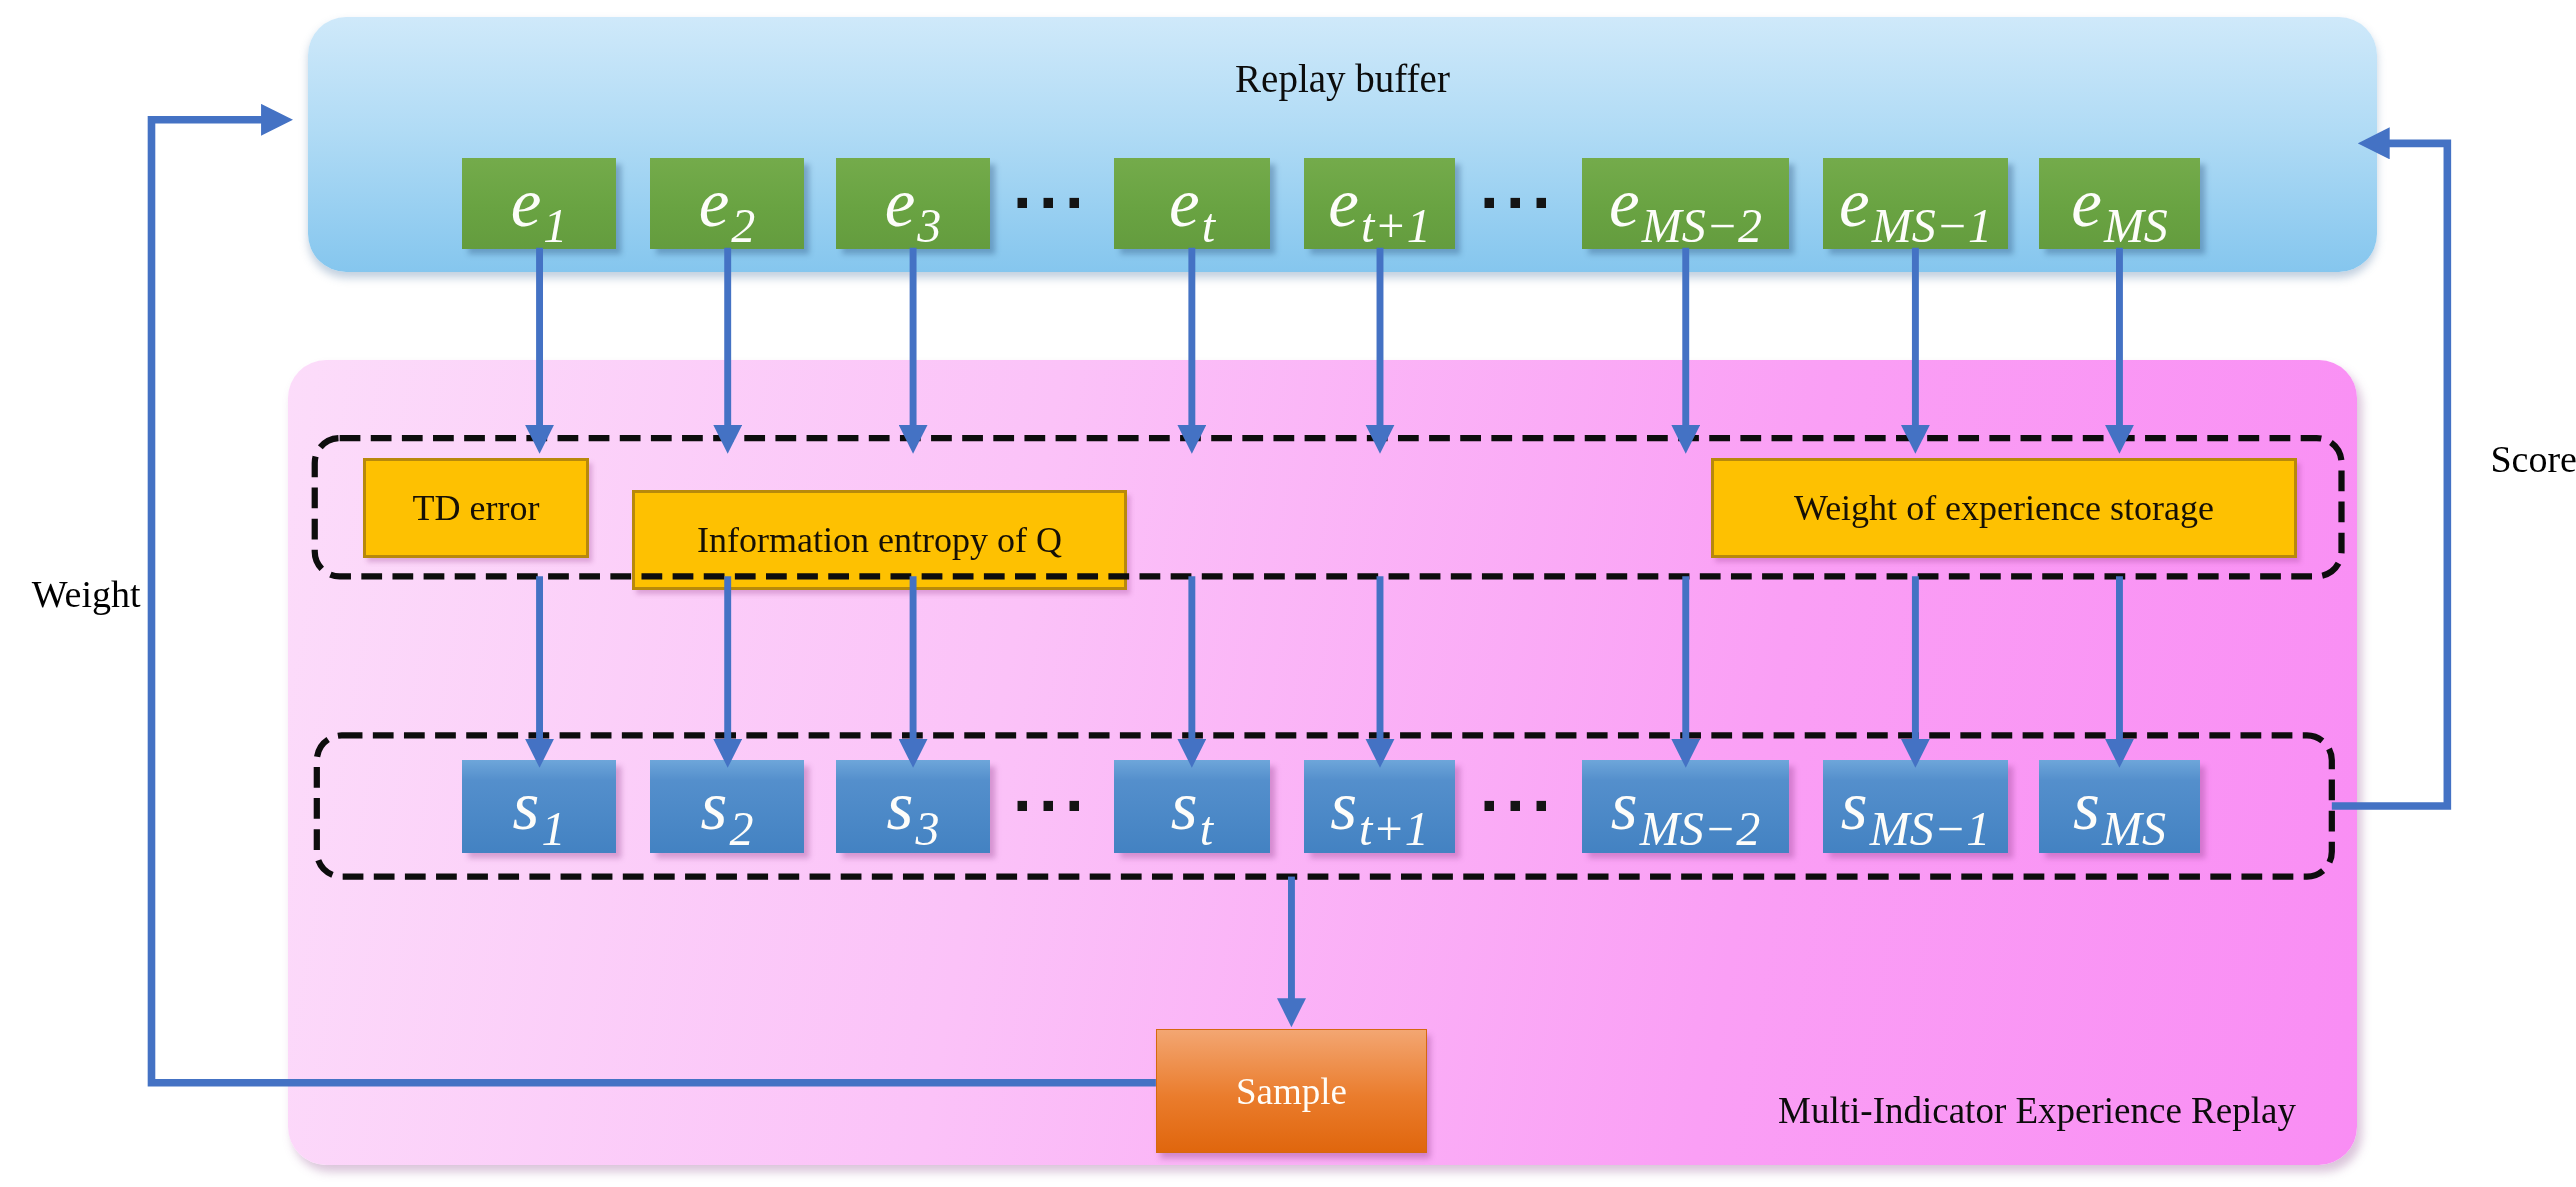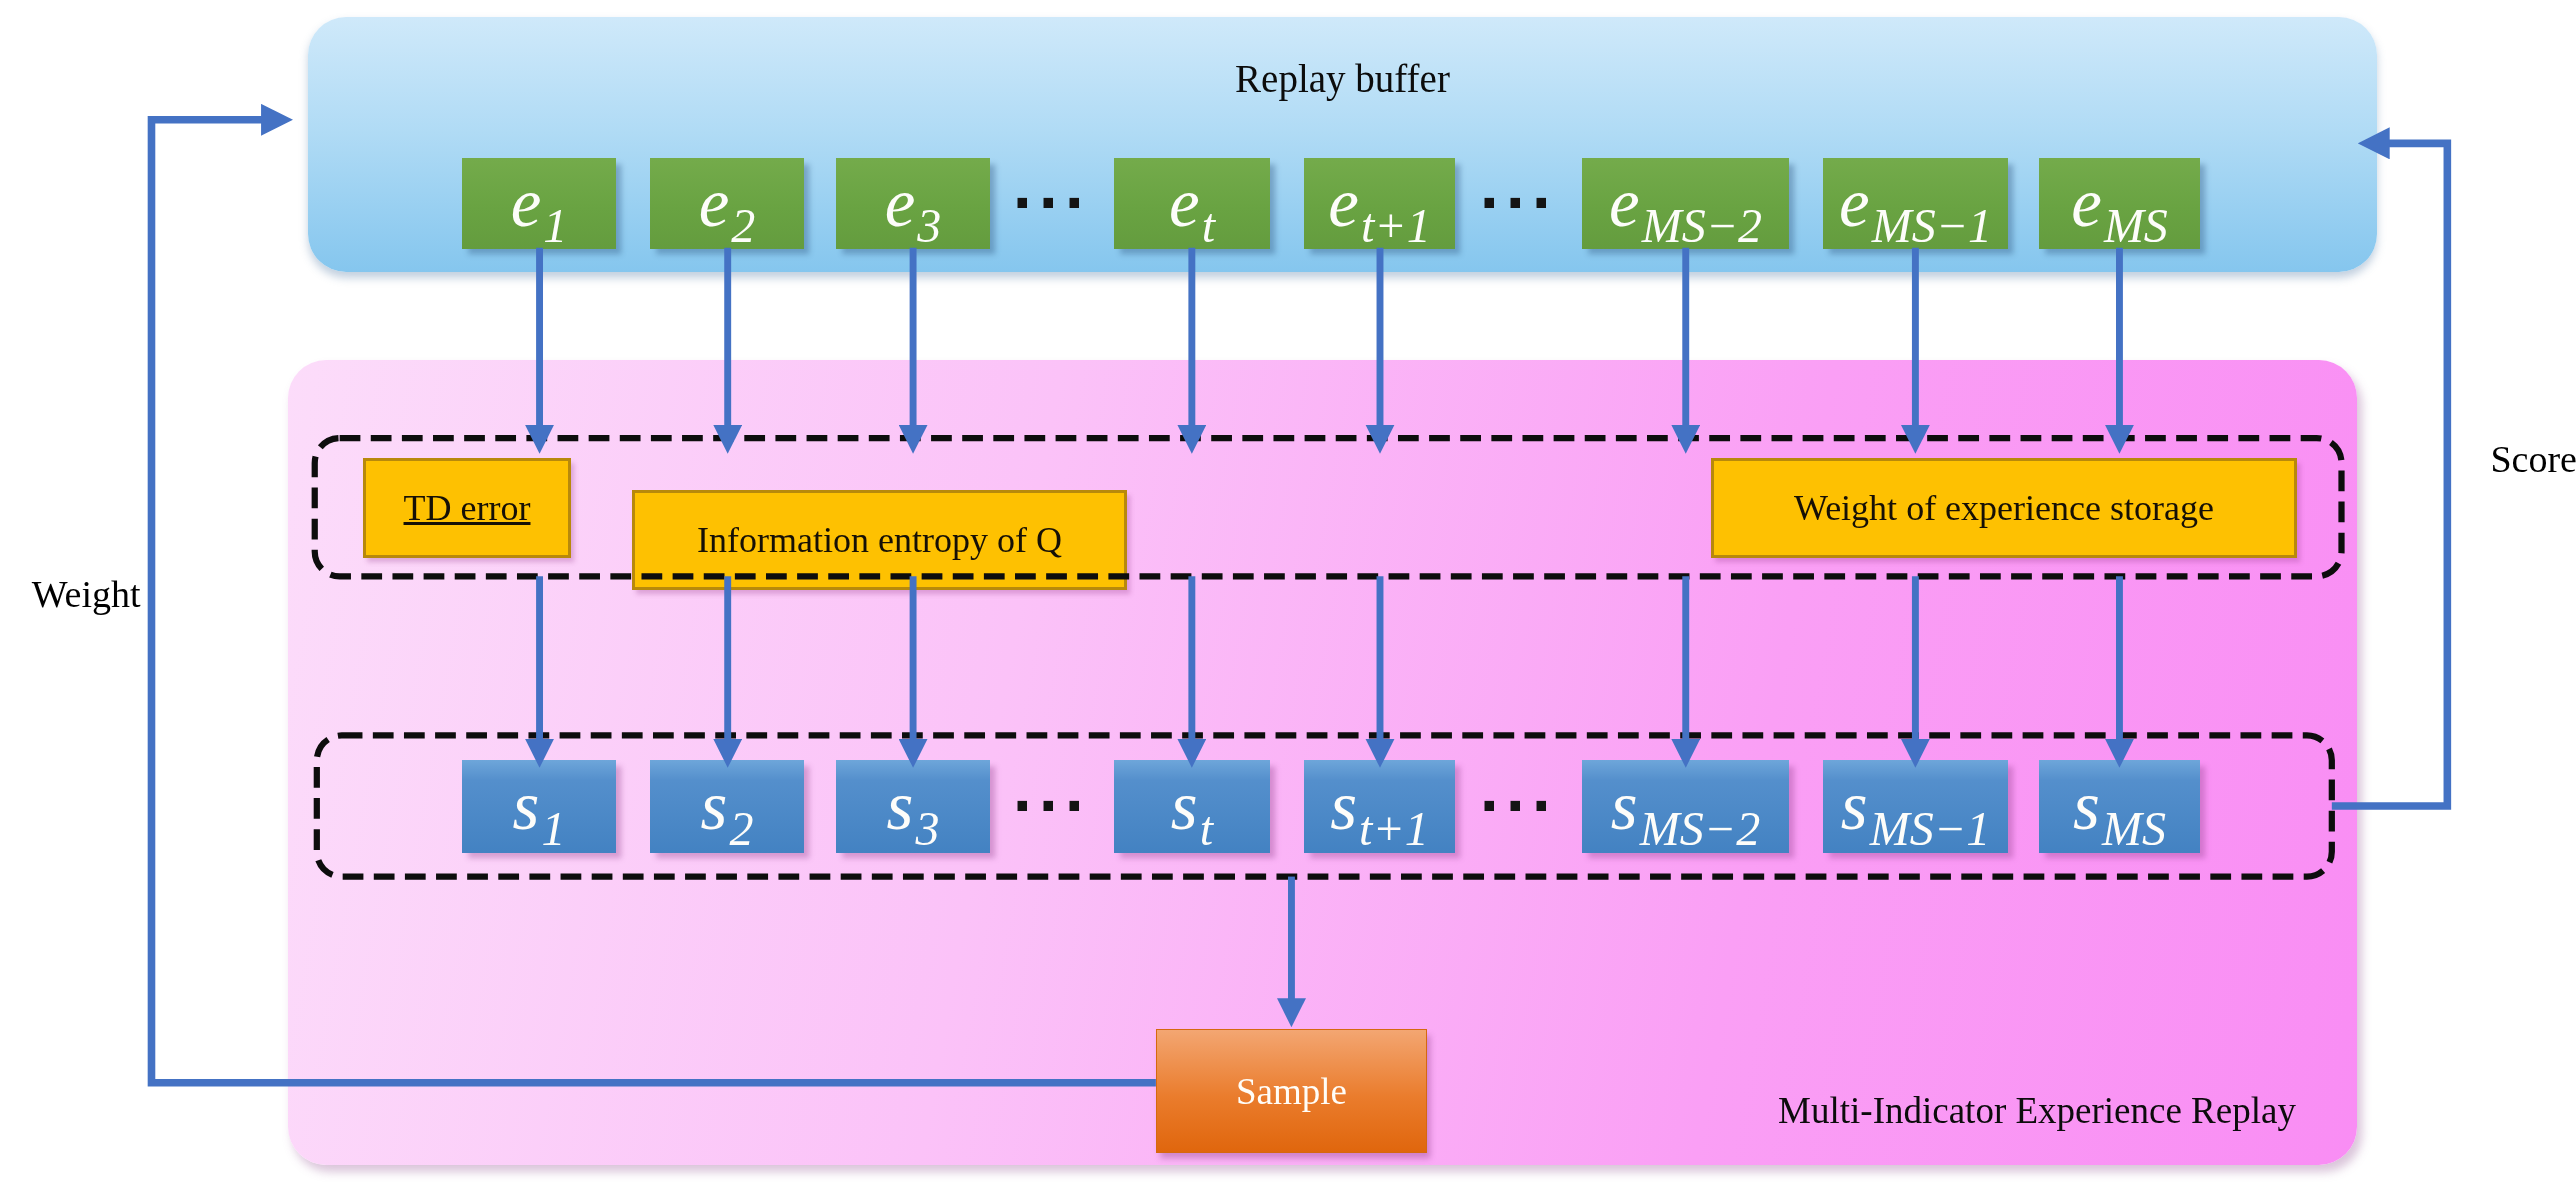--- a/index.html
+++ b/index.html
@@ -100,21 +100,21 @@
     </div>
   <div class="cell e-cell" style="left:1823px;width:185px;">
       <span class="base">e</span>
       <sub>MS−1</sub>
     </div>
   <div class="cell e-cell" style="left:2039px;width:161px;">
       <span class="base">e</span>
       <sub>MS</sub>
     </div>
 
-  <div class="indicator" style="left:363px;width:208px;text-decoration:underline;">TD error</div>
+  <div class="indicator" style="left:363px;width:226px;">TD error</div>
   <div class="indicator" style="left:632px;width:495px;margin-top:32px;">Information entropy of Q</div>
   <div class="indicator" style="left:1711px;width:586px;">Weight of experience storage</div>
 
   <div class="cell s-cell" style="left:462px;width:154px;">
       <span class="base">s</span>
       <sub>1</sub>
     </div>
   <div class="cell s-cell" style="left:650px;width:154px;">
       <span class="base">s</span>
       <sub>2</sub>

